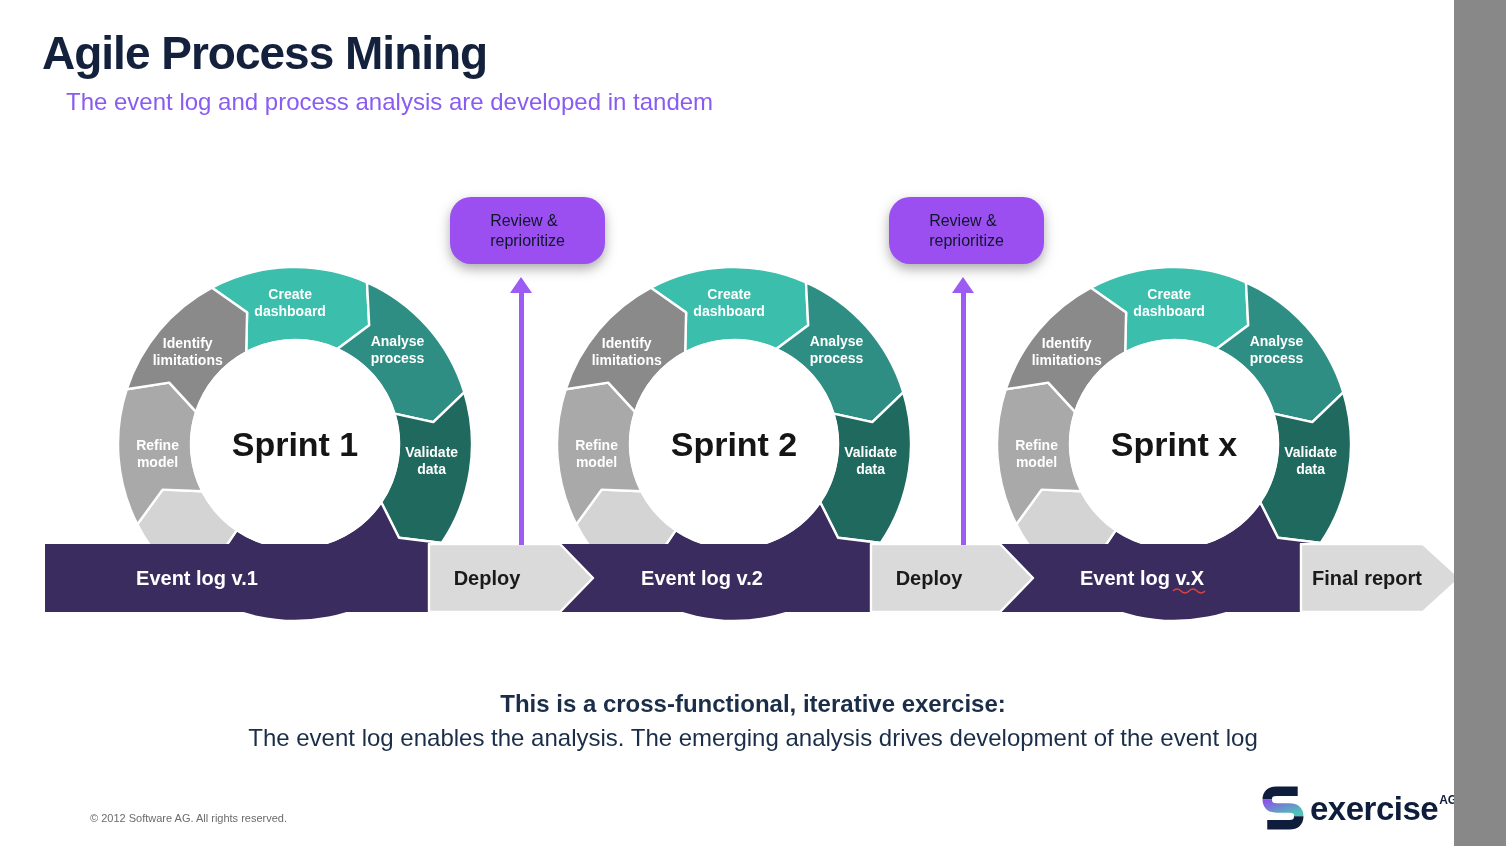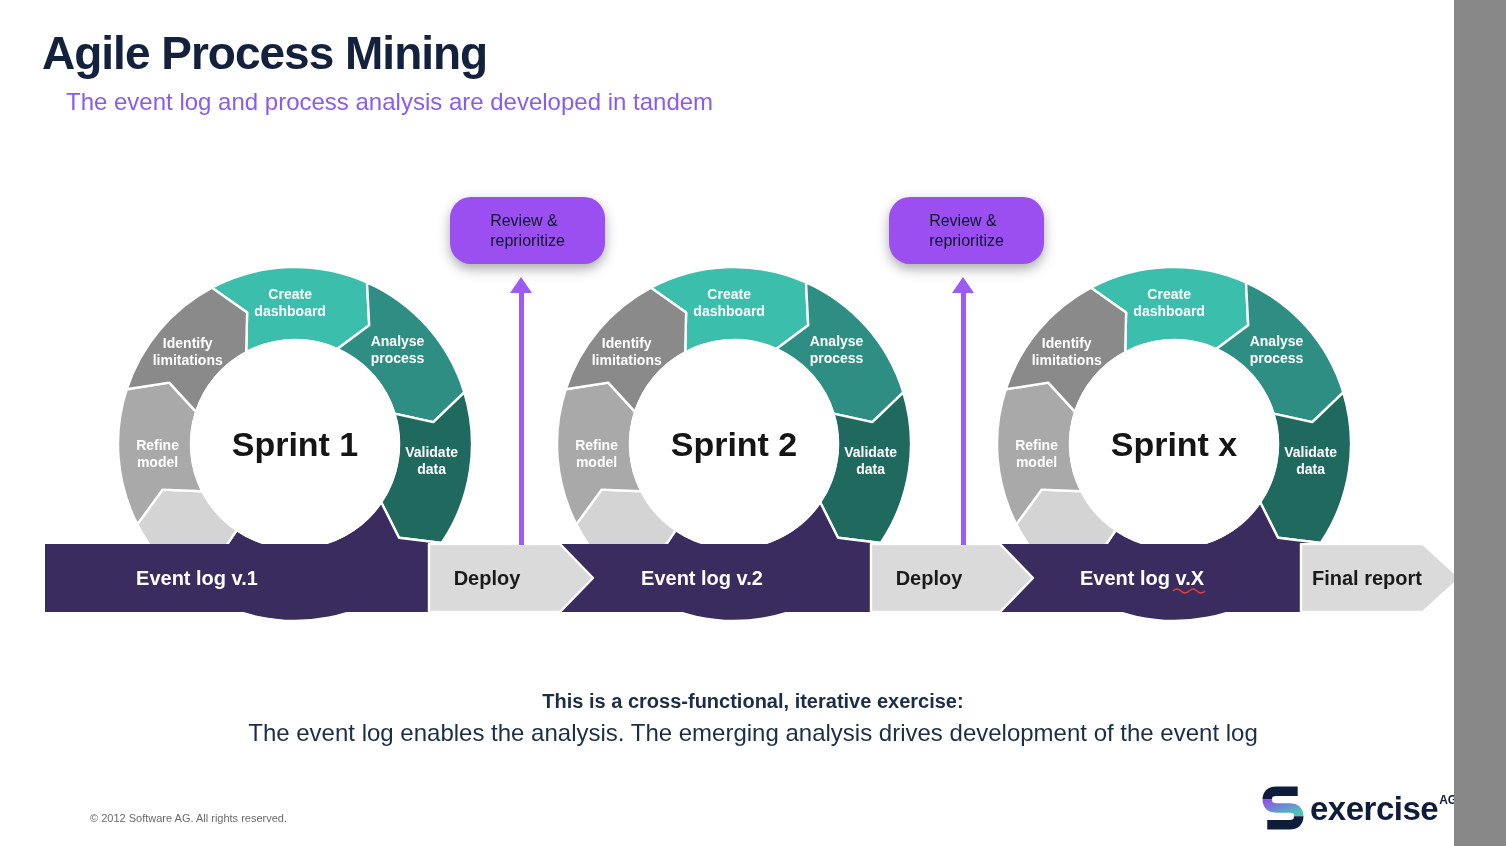--- a/index.html
+++ b/index.html
@@ -17,21 +17,21 @@
   .banner-svg{position:absolute;}
   .banner-label{font-size:20px;font-weight:700;}
   .review-box{position:absolute;display:flex;align-items:center;justify-content:center;
       text-align:left;color:#0f172a;font-size:16px;line-height:1.25;border-radius:21px;
       box-shadow:0 5px 12px rgba(90,90,90,.5);}
   .v-arrow{position:absolute;width:22px;}
   .v-arrow .head{width:0;height:0;border-left:11px solid transparent;border-right:11px solid transparent;}
   .v-arrow .line{width:5px;margin:0 auto;}
   
   .summary{position:absolute;left:0;top:690px;width:1506px;text-align:center;color:#1A2E49;}
-  .summary .s1{font-size:20px;font-weight:700;}
+  .summary .s1{font-size:24px;font-weight:700;}
   .summary .s2{font-size:24px;margin-top:6px;text-align:center;}
   
   .copyright{position:absolute;left:90px;top:812px;font-size:11px;color:#6b6b6b;}
   .logo{position:absolute;left:1262px;top:784px;display:flex;align-items:center;}
   .logo-text{font-size:33px;font-weight:700;color:#0F1D3C;letter-spacing:-0.5px;margin-left:6px;}
   .logo-ag{font-size:12px;font-weight:700;color:#0F1D3C;position:relative;top:-9px;margin-left:1px;}
 </style>
 </head>
 <body>
 

